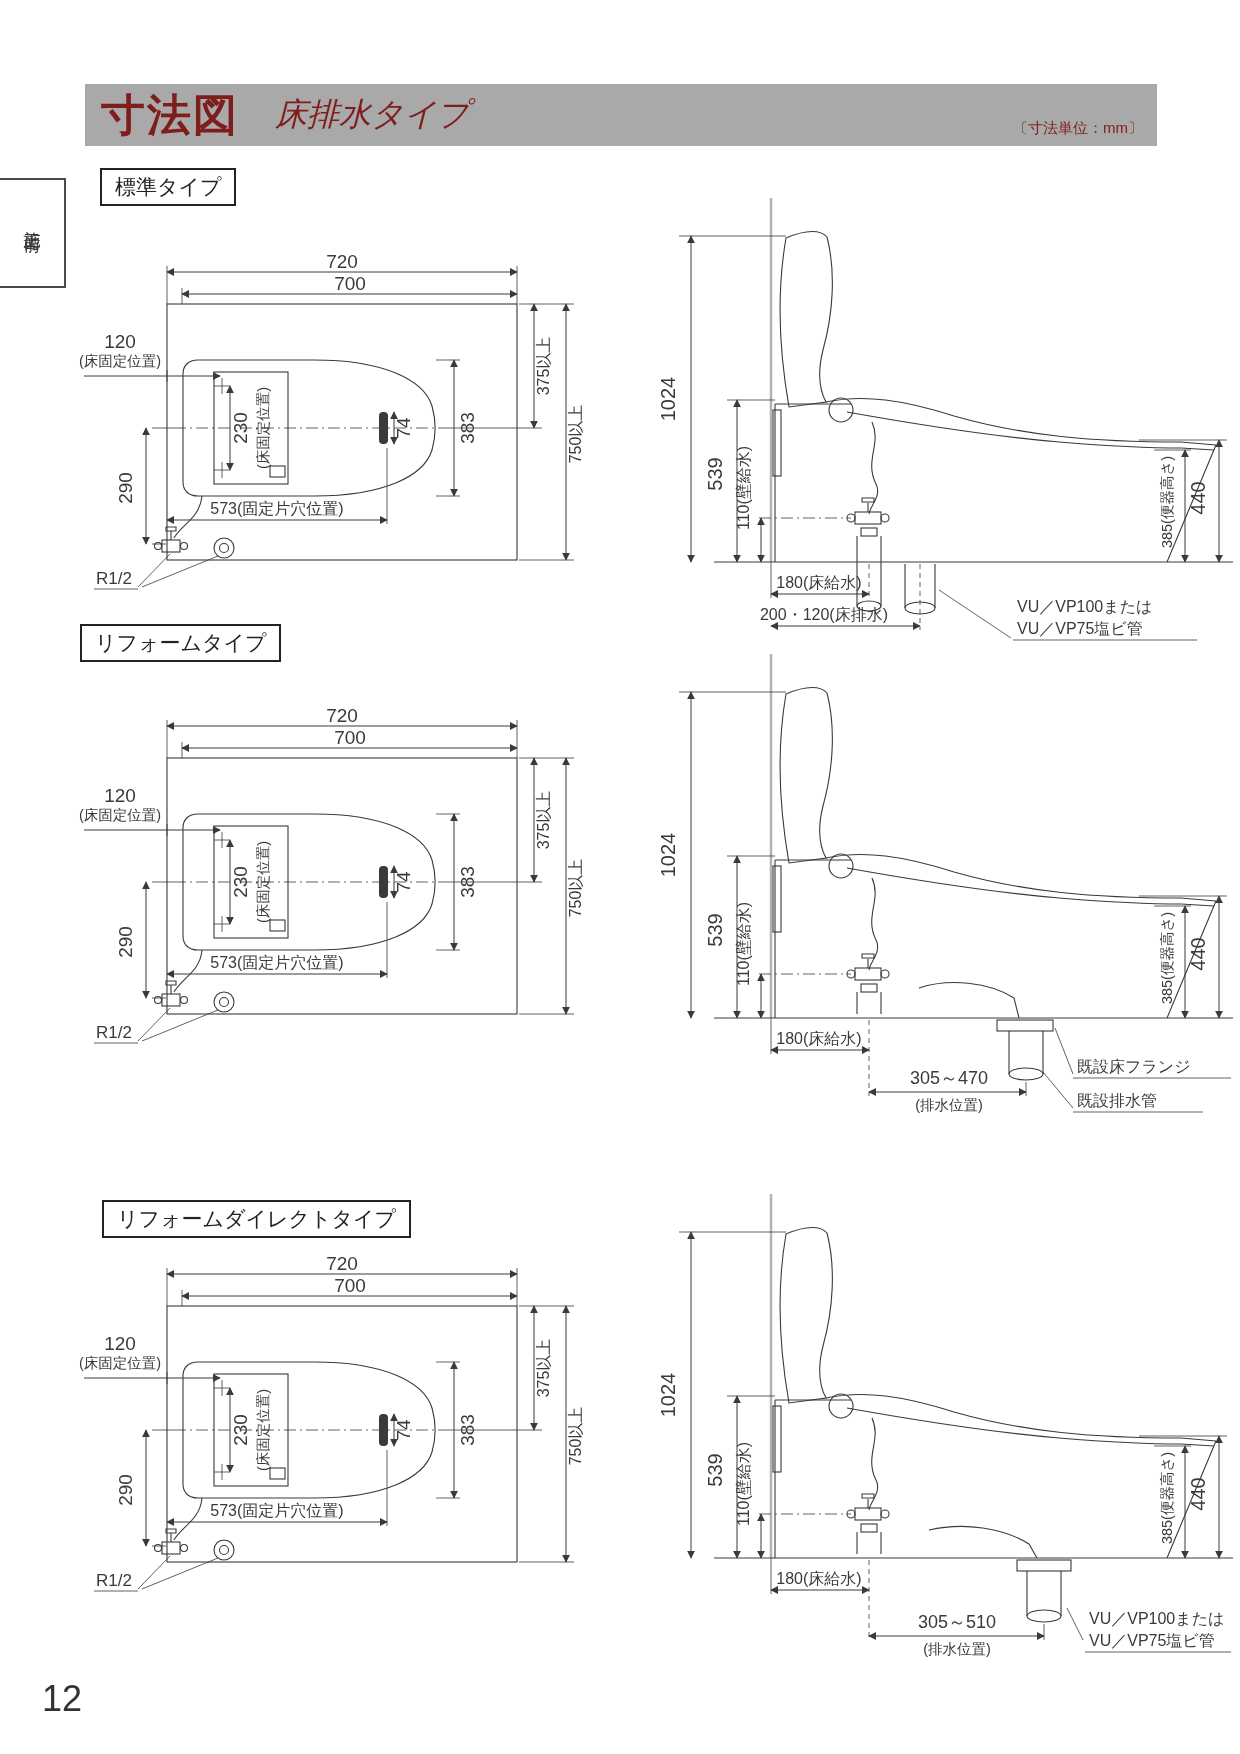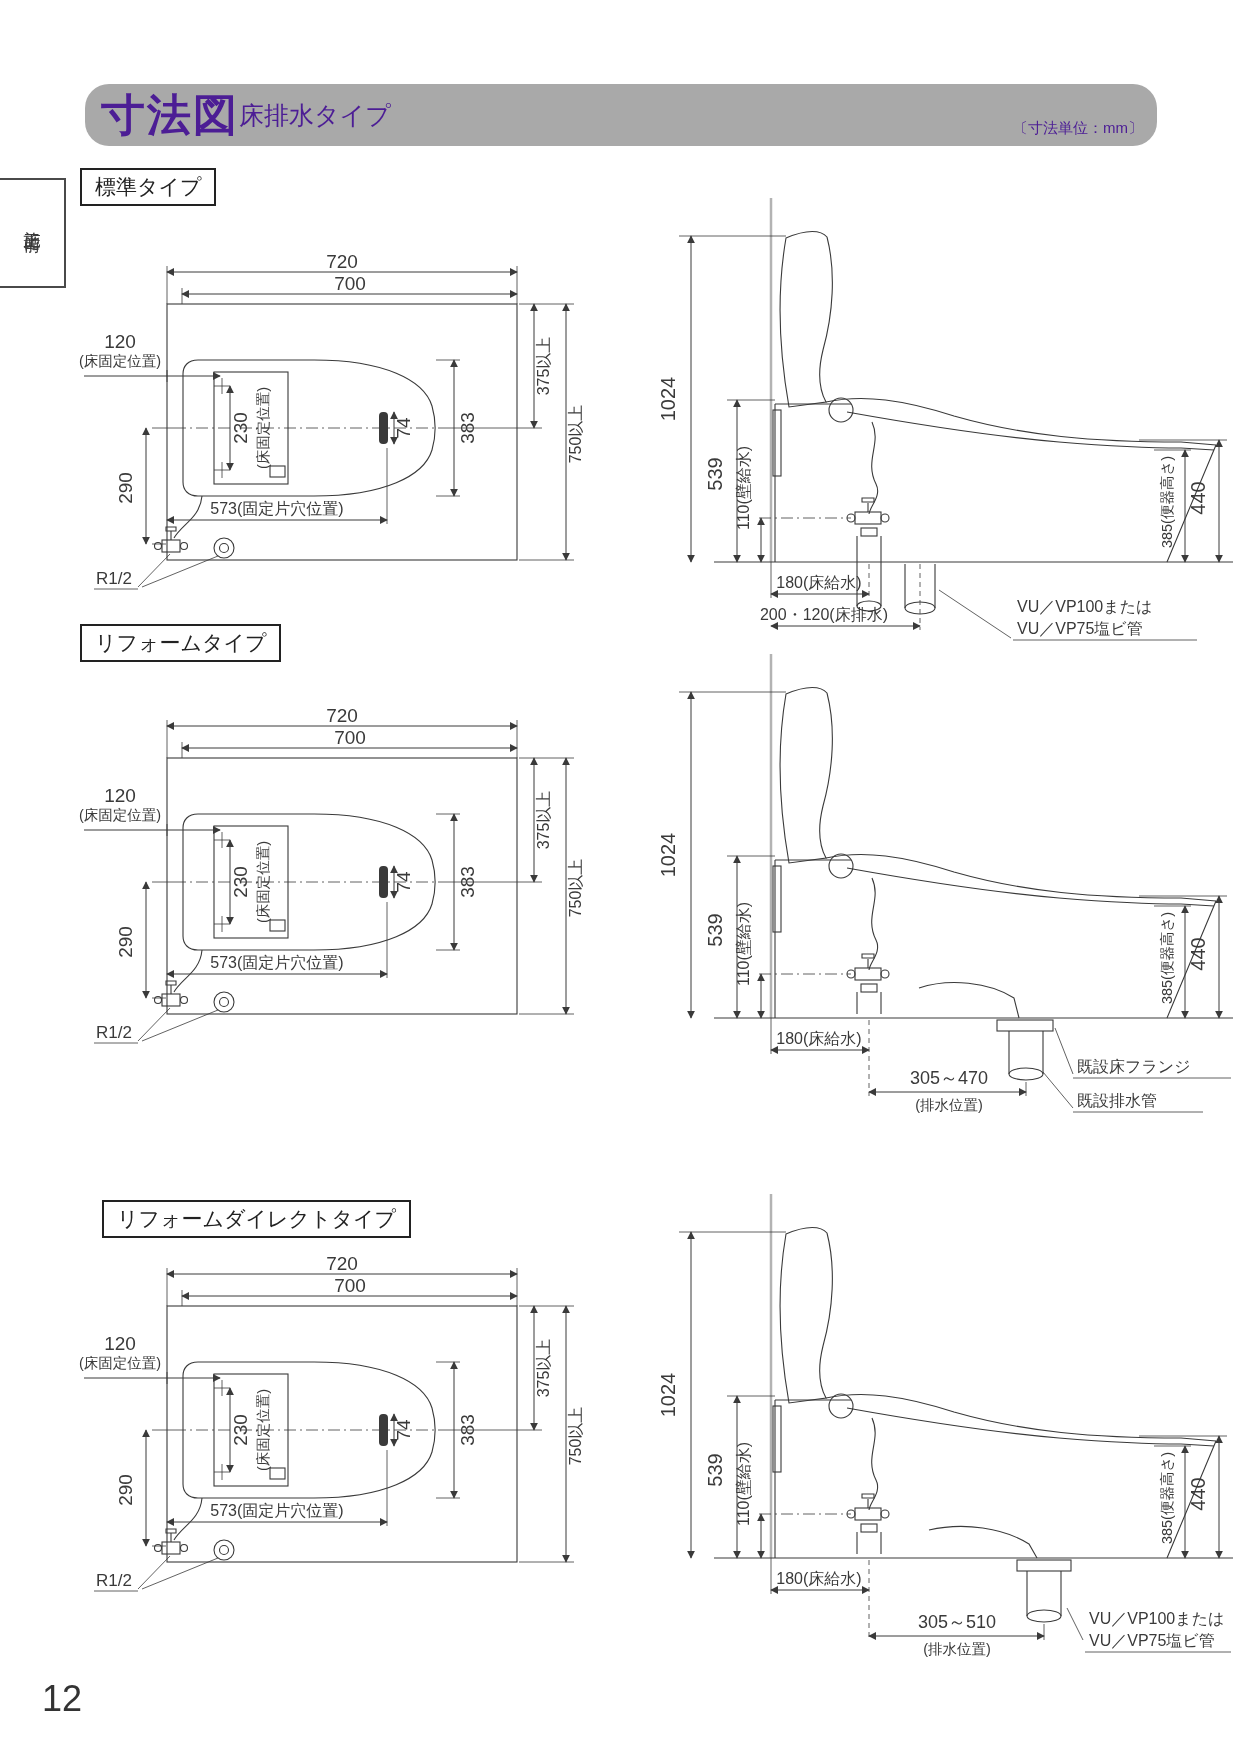--- a/index.html
+++ b/index.html
@@ -1,21 +1,21 @@
 <!DOCTYPE html>
 <html><head>
 <meta charset="utf-8">
 <style>
   html,body{margin:0;padding:0;background:#fff;}
   body{width:1240px;height:1754px;position:relative;font-family:"Liberation Sans",sans-serif;overflow:hidden;}
   .abs{position:absolute;}
   
-  .hdr{left:85px;top:84px;width:1072px;height:62px;background:#a9a9a9;display:flex;align-items:center;color:#4c1d95;border-radius:24px;}
+  .hdr{left:85px;top:84px;width:1072px;height:62px;background:#a9a9a9;display:flex;align-items:center;color:#7f1d1d;}
   .hdr-title{font-size:44px;font-weight:bold;margin-left:16px;letter-spacing:2px;}
-  .hdr-sub{font-size:25px;}
+  .hdr-sub{font-size:32px;margin-left:36px;font-style:italic;}
   .hdr-unit{font-size:15px;margin-left:auto;margin-right:14px;align-self:flex-end;padding-bottom:8px;}
   
   .tab{left:0;top:178px;width:64px;height:106px;border:2px solid #4a4a4a;border-left:none;
        display:flex;align-items:center;justify-content:center;color:#3a3a3a;
        writing-mode:vertical-rl;font-size:17px;letter-spacing:3px;}
   
   .seclabel{border:2px solid #222;background:#fff;color:#222;font-size:21px;padding:3px 13px;white-space:nowrap;}
   .pagenum{left:42px;top:1678px;font-size:36px;color:#333;}
   
   svg{overflow:visible;}
@@ -49,21 +49,21 @@
   <span class="hdr-sub">床排水タイプ</span>
   <span class="hdr-unit">〔寸法単位：mm〕</span>
 </div>
 
 
 <div class="abs tab">
   <span>施工前に</span>
 </div>
 
 
-<div class="abs seclabel" style="left:80px;top:168px;">
+<div class="abs seclabel" style="left:100px;top:168px;">
   <span>標準タイプ</span>
 </div>
 <div class="abs seclabel" style="left:80px;top:624px;">
   <span>リフォームタイプ</span>
 </div>
 <div class="abs seclabel" style="left:102px;top:1200px;">
   <span>リフォームダイレクトタイプ</span>
 </div>
 
 

